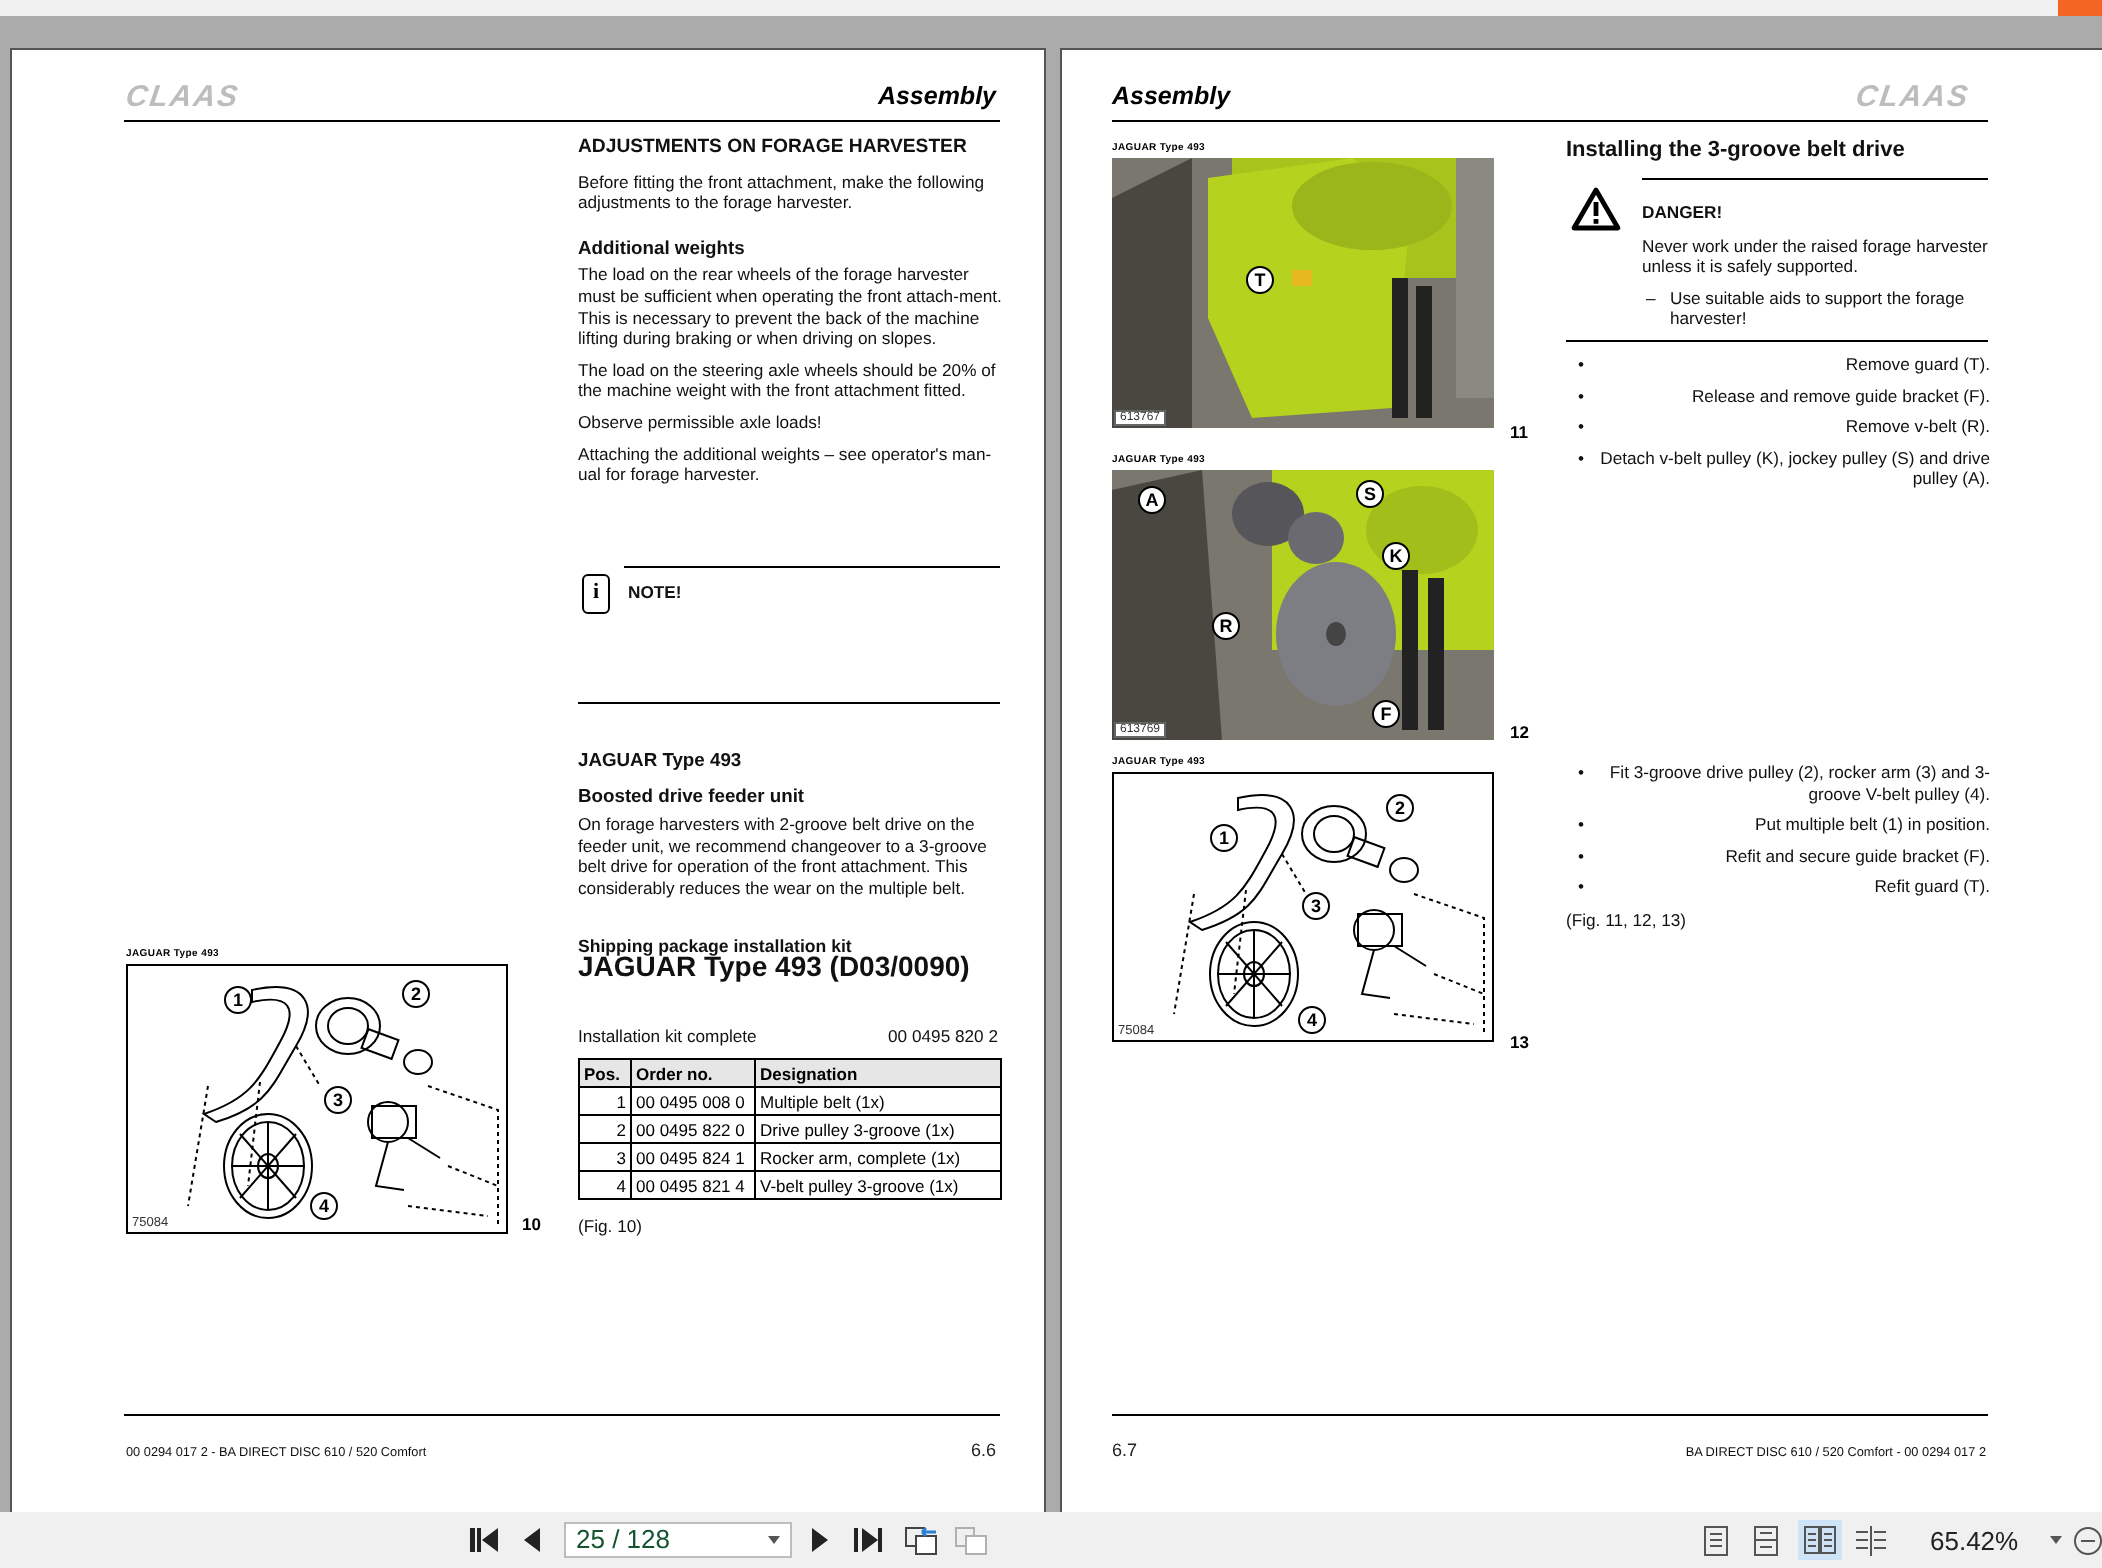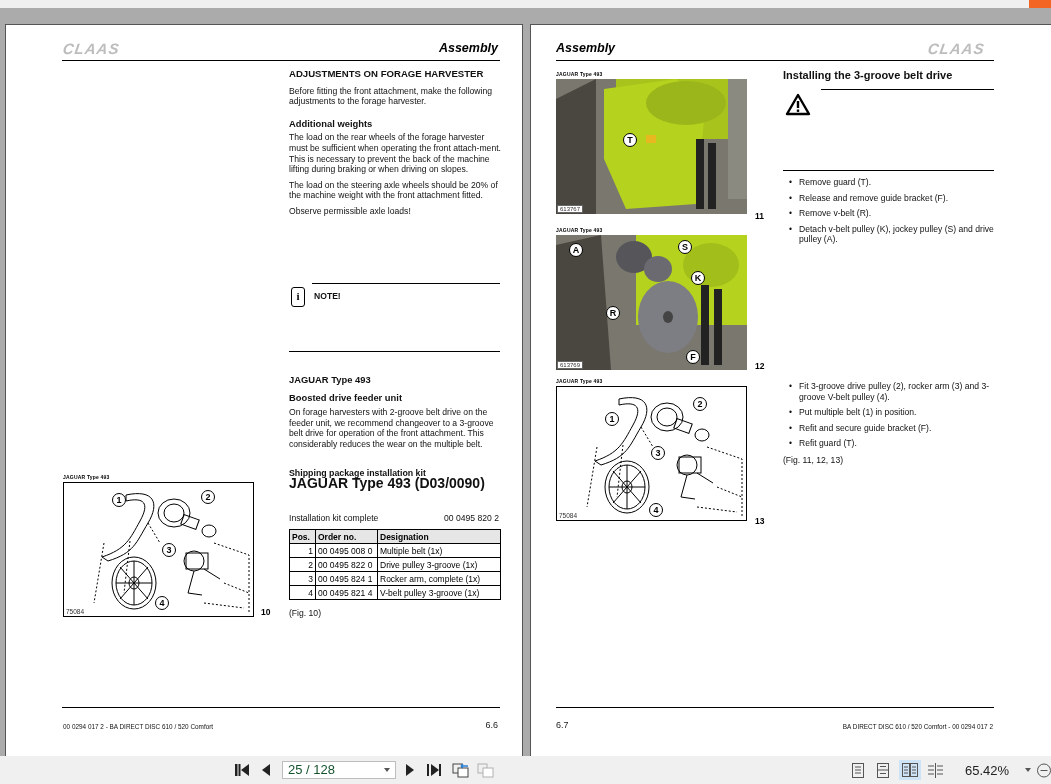--- a/index.html
+++ b/index.html
@@ -33,21 +33,21 @@
   table.kit td.ord { width: 62px; }
 
   .fig-label { font-size: 5px; font-weight: bold; letter-spacing: 0.2px; }
   .fig-num { font-size: 8.5px; font-weight: bold; }
   .fig-frame { position: absolute; border: 1px solid #000; background: #fff; overflow: hidden; }
   .photo { position: absolute; overflow: hidden; }
   .callout { position: absolute; width: 14px; height: 14px; border-radius: 50%; border: 1px solid #000; background: #fff; font-size: 9px; font-weight: bold; text-align: center; line-height: 12px; }
   .photo-id { position: absolute; left: 1px; bottom: 1px; background: #fff; border: 1px solid #666; font-size: 6px; padding: 0 2px; color: #333; }
   .drawing-id { position: absolute; left: 2px; bottom: 1px; font-size: 6.5px; color: #333; }
 
-  ul.bullets { list-style: none; }
+  ul.bullets { list-style: none; text-align: right; }
   ul.bullets li { position: relative; padding-left: 16px; margin-bottom: 5px; }
   ul.bullets li::before { content: "•"; position: absolute; left: 6px; top: 0; }
 
   .footer { font-size: 6.4px; color: #111; }
   .pgnum { font-size: 9px; color: #222; }
 
   .toolbar { position: absolute; left: 0; top: 756px; width: 1051px; height: 28px; background: #f0f0f0; }
   .tb-btn { position: absolute; top: 6px; height: 16px; display: flex; align-items: center; justify-content: center; cursor: pointer; }
   .page-select { position: absolute; left: 282px; top: 5px; width: 114px; height: 18px; border: 1px solid #bdbdbd; background: #fff; font-size: 13px; color: #14532d; padding-left: 5px; line-height: 16px; }
   .page-select .arrow { position: absolute; right: 5px; top: 6px; width: 0; height: 0; border-left: 3px solid transparent; border-right: 3px solid transparent; border-top: 4px solid #555; }
@@ -67,20 +67,21 @@
     <div class="abs hdr-title" style="right:24px; top:16px;">Assembly</div>
     <div class="rule" style="left:56px; right:22px; top:35px;"></div>
 
     <div class="abs txt" style="left:283px; top:44px; width:212px;">
       <div class="h1" style="margin-bottom:6px;">ADJUSTMENTS ON FORAGE HARVESTER</div>
       <div class="p">Before fitting the front attachment, make the following adjustments to the forage harvester.</div>
       <div class="h2" style="margin-top:12px; margin-bottom:3px;">Additional weights</div>
       <div class="p">The load on the rear wheels of the forage harvester must be sufficient when operating the front attach-ment. This is necessary to prevent the back of the machine lifting during braking or when driving on slopes.</div>
       <div class="p">The load on the steering axle wheels should be 20% of the machine weight with the front attachment fitted.</div>
       <div class="p">Observe permissible axle loads!</div>
+      <div class="p">Attaching the additional weights – see operator's man-ual for forage harvester.</div>
     </div>
 
     <div class="rule" style="left:306px; right:22px; top:258px;"></div>
     <div class="note-box" style="left:285px; top:262px;">i</div>
     <div class="abs txt" style="left:308px; top:266px; width:190px;">
       <div style="font-weight:bold; margin-bottom:7px;">NOTE!</div>
     </div>
     <div class="rule" style="left:283px; right:22px; top:326px;"></div>
 
     <div class="abs txt" style="left:283px; top:350px; width:212px;">
@@ -236,20 +237,28 @@
 
     <div class="abs txt" style="left:252px; top:45px; width:212px;">
       <div class="h2" style="font-size:11px;">Installing the 3-groove belt drive</div>
     </div>
     <div class="rule" style="left:290px; width:173px; top:64px;"></div>
     <svg class="abs" style="left:254px; top:68px;" width="26" height="23" viewBox="0 0 26 23">
       <path d="M13 2 L24 21 L2 21 Z" fill="#fff" stroke="#000" stroke-width="2.4" stroke-linejoin="round"></path>
       <rect x="11.8" y="8" width="2.4" height="7" fill="#000"></rect>
       <rect x="11.8" y="16.5" width="2.4" height="2.4" fill="#000"></rect>
     </svg>
+    <div class="abs txt" style="left:290px; top:76px; width:175px;">
+      <div style="font-weight:bold; margin-bottom:6px;">DANGER!</div>
+      <div style="margin-bottom:5px;">Never work under the raised forage harvester unless it is safely supported.</div>
+      <div style="position:relative; padding-left:12px; margin-left:2px;">
+        <span style="position:absolute; left:0; top:0;">–</span>
+        <span>Use suitable aids to support the forage harvester!</span>
+      </div>
+    </div>
     <div class="rule" style="left:252px; width:211px; top:145px;"></div>
 
     <ul class="bullets abs txt" style="left:252px; top:152px; width:212px;">
       <li>Remove guard (T).</li>
       <li>Release and remove guide bracket (F).</li>
       <li>Remove v-belt (R).</li>
       <li>Detach v-belt pulley (K), jockey pulley (S) and drive pulley (A).</li>
     </ul>
 
     <ul class="bullets abs txt" style="left:252px; top:356px; width:212px;">

